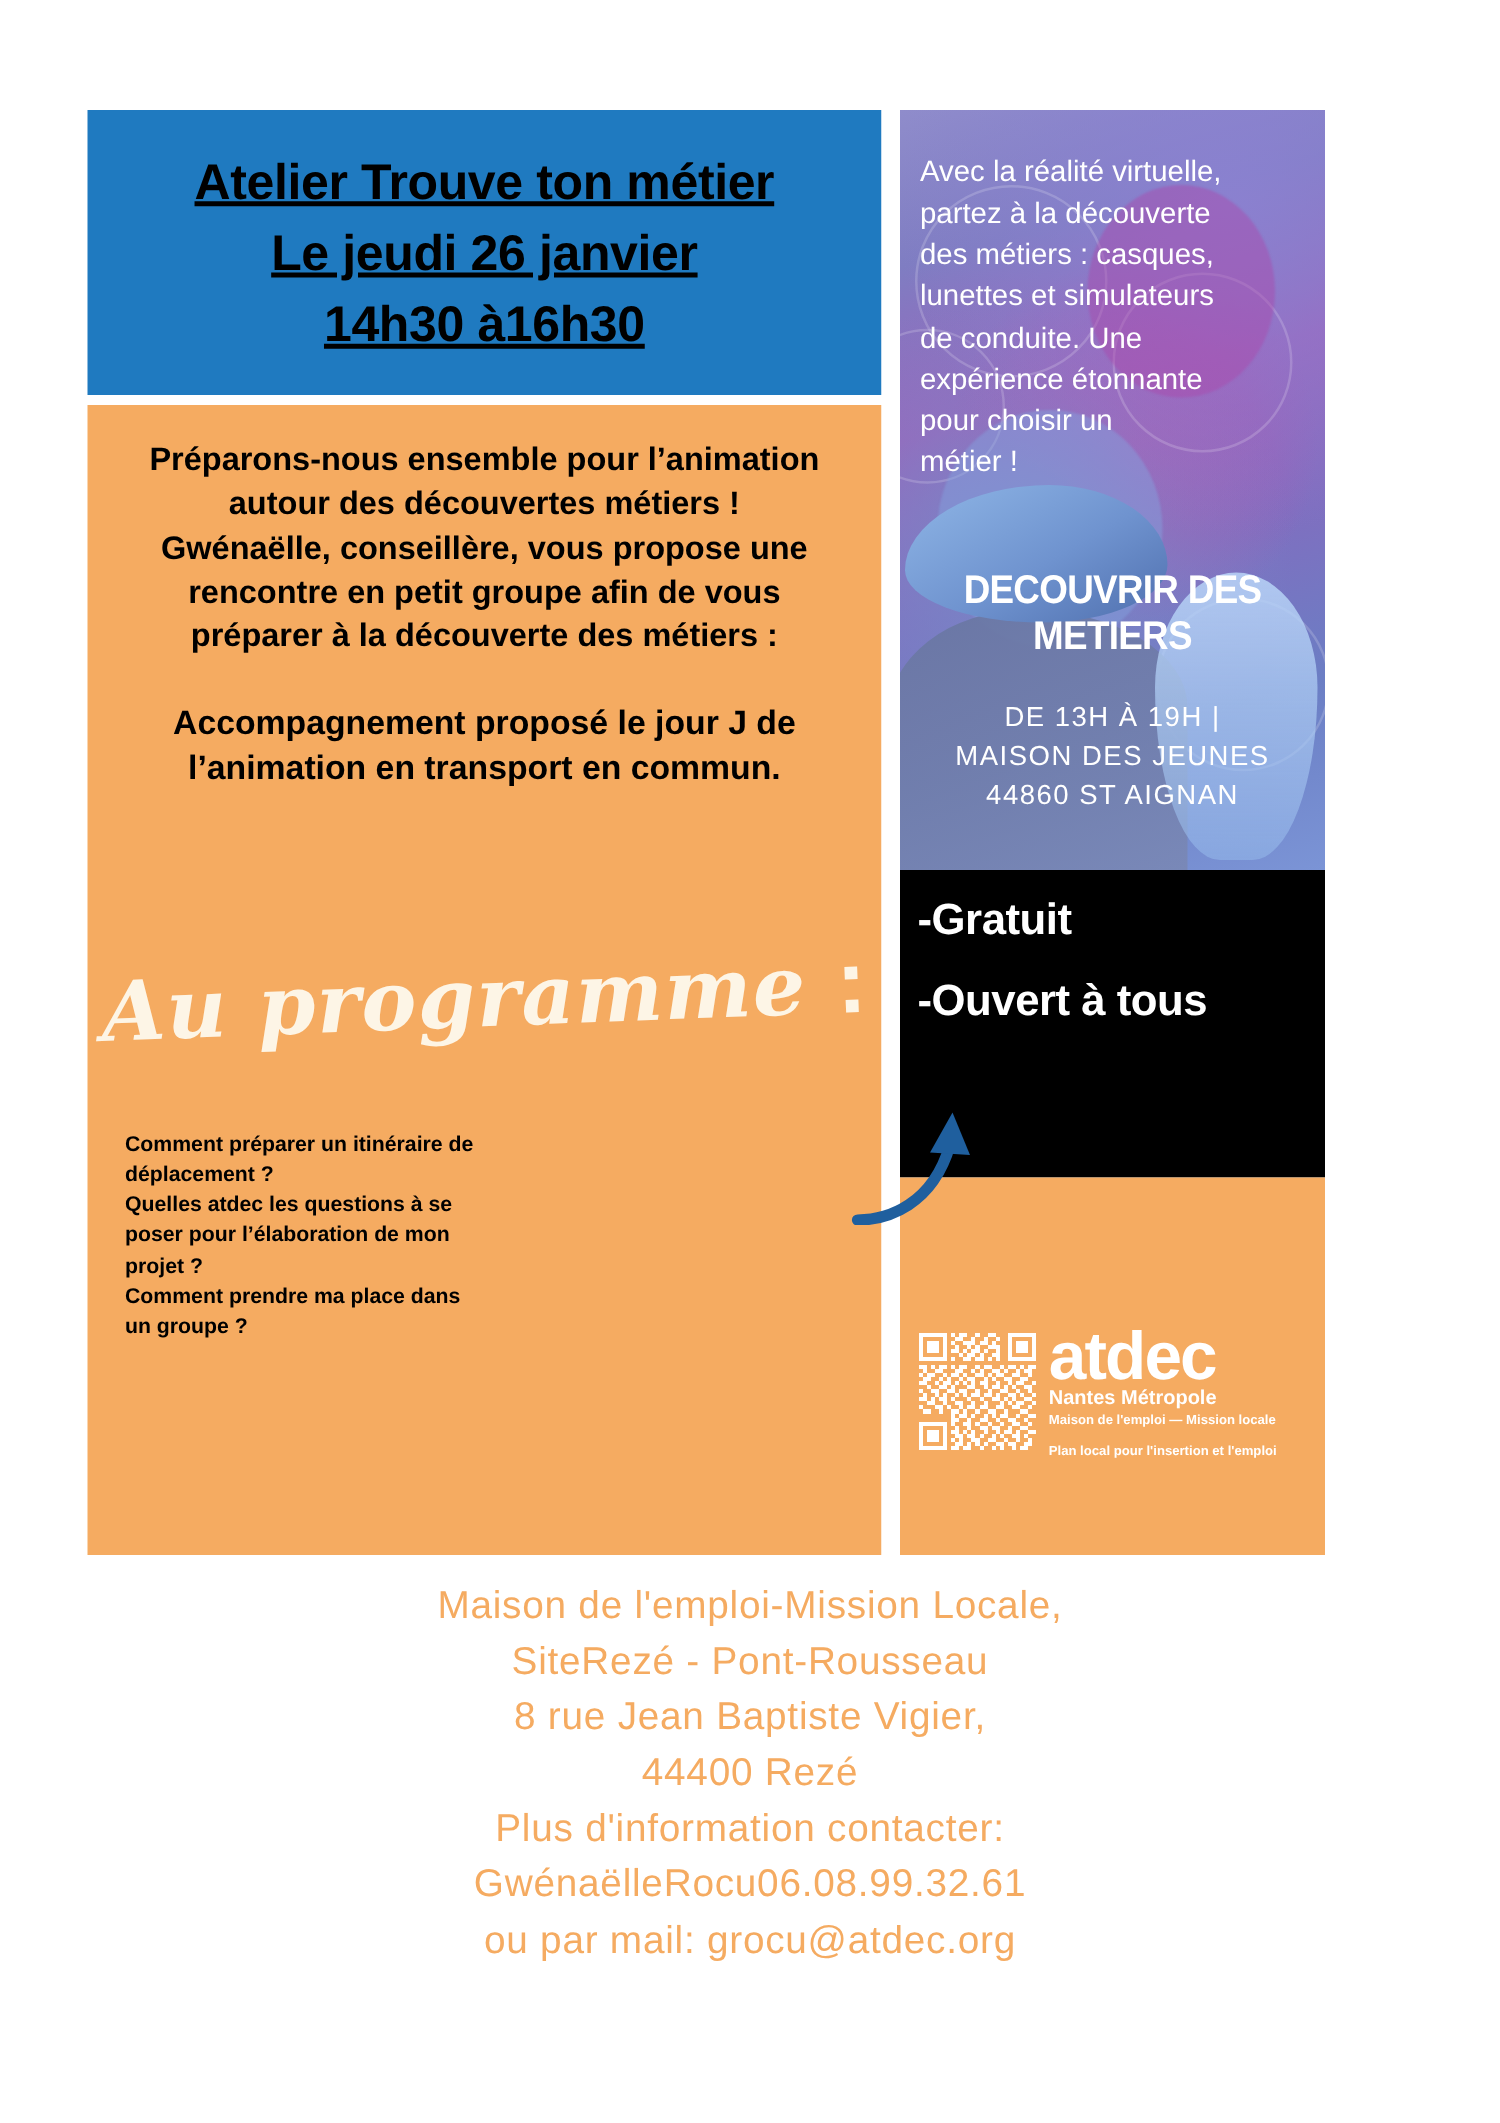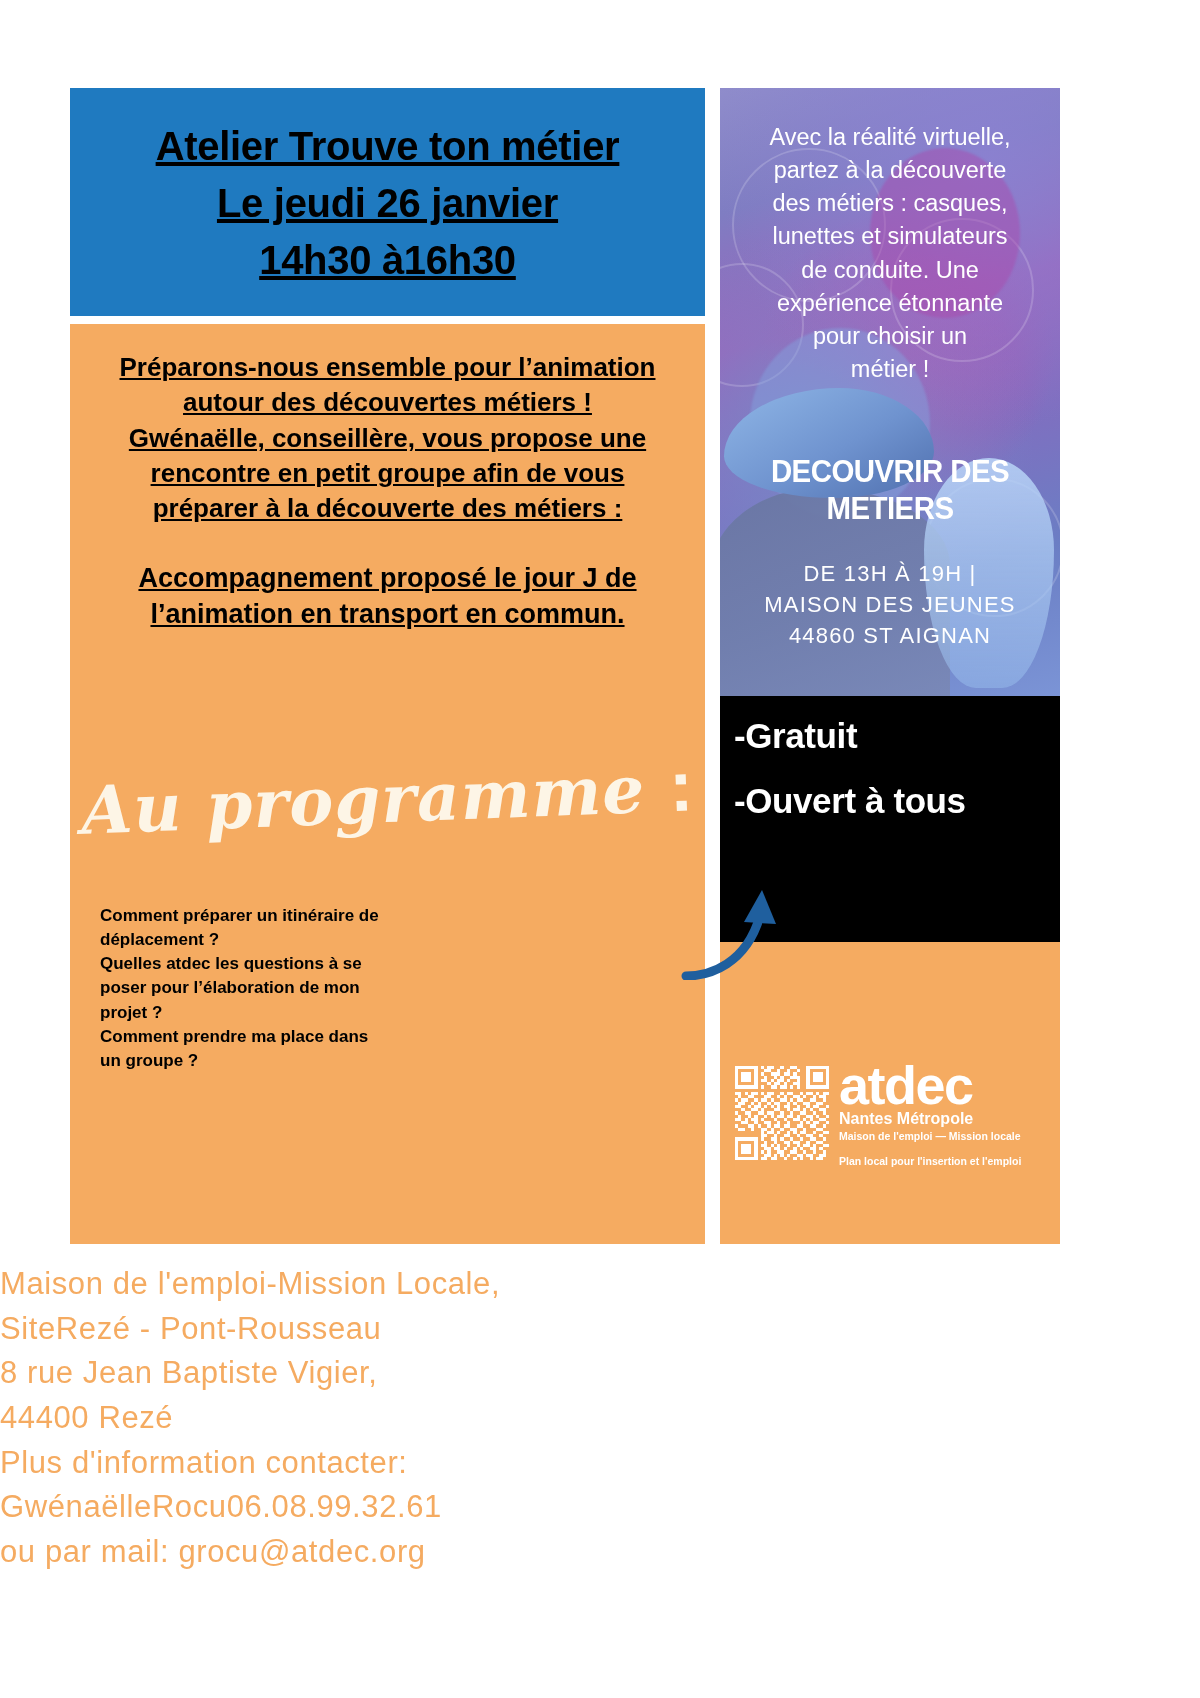--- a/index.html
+++ b/index.html
@@ -37,21 +37,20 @@
   }
 
   
   #left-card {
     position: absolute;
     left: 70px;
     top: 324px;
     width: 635px;
     height: 920px;
     background: #f5ab61;
-    text-decoration: underline;
   }
   #intro-block {
     padding: 26px 24px 0 24px;
     text-align: center;
     color: #000;
     font-size: 26px;
     line-height: 1.36;
     font-weight: 600;
   }
   #accompagnement-block {
@@ -151,21 +150,20 @@
     top: 400px;
     width: 240px;
     height: 215px;
     background: linear-gradient(160deg, rgba(105,118,163,.95), rgba(122,135,178,.8));
     border-radius: 46% 54% 0 0 / 40% 36% 0 0;
   }
   #vr-intro {
     position: relative;
     z-index: 5;
     padding: 33px 16px 0 16px;
-    text-align: center;
     color: #ffffff;
     font-size: 23.5px;
     line-height: 1.41;
     font-weight: 400;
   }
   #vr-heading {
     position: absolute;
     z-index: 6;
     left: 0;
     top: 365px;
@@ -267,21 +265,21 @@
     font-weight: 600;
     margin-top: 3px;
   }
 
   
   #footer {
     position: absolute;
     left: 0;
     top: 1262px;
     width: 1200px;
-    text-align: left;
+    text-align: center;
     color: #f5ab61;
     font-size: 31px;
     line-height: 1.44;
     font-weight: 400;
     letter-spacing: 0.6px;
   }
 </style>
 </head>
 <body>
 

